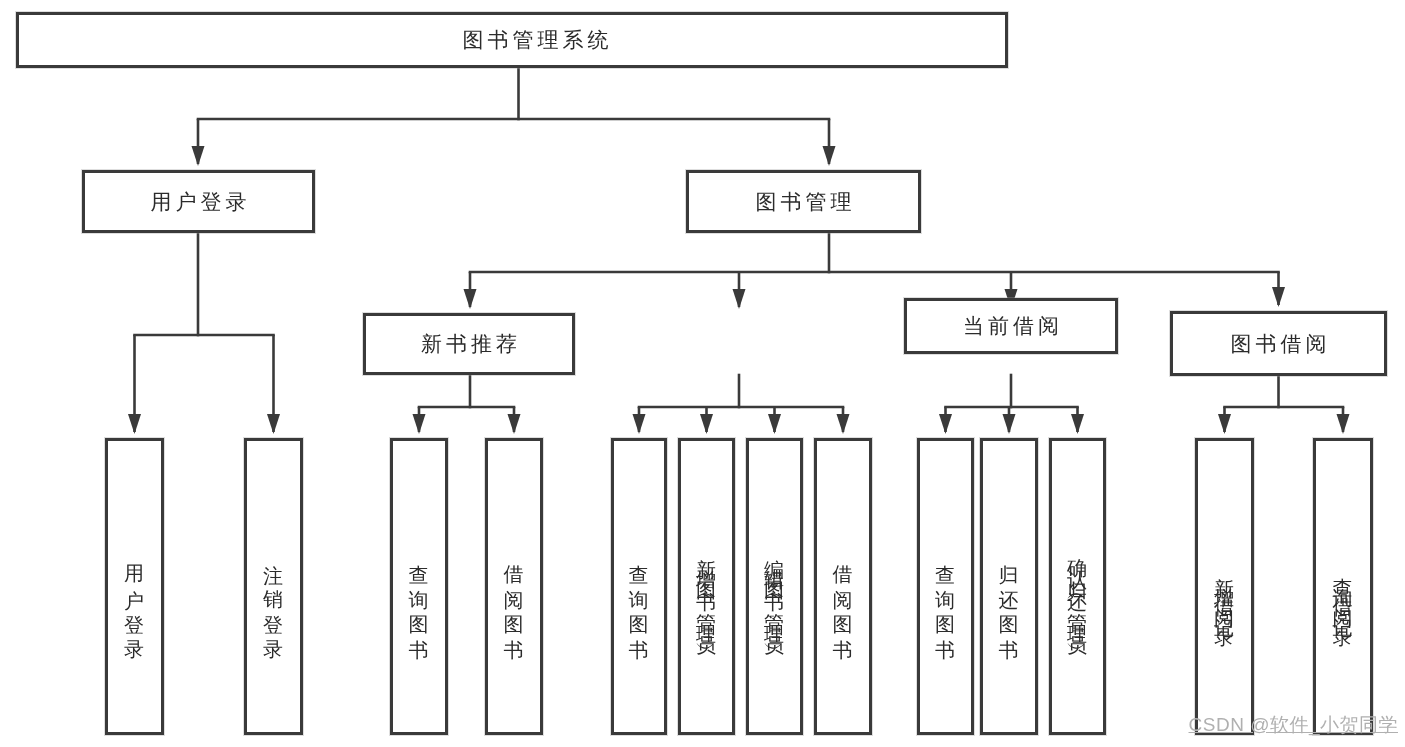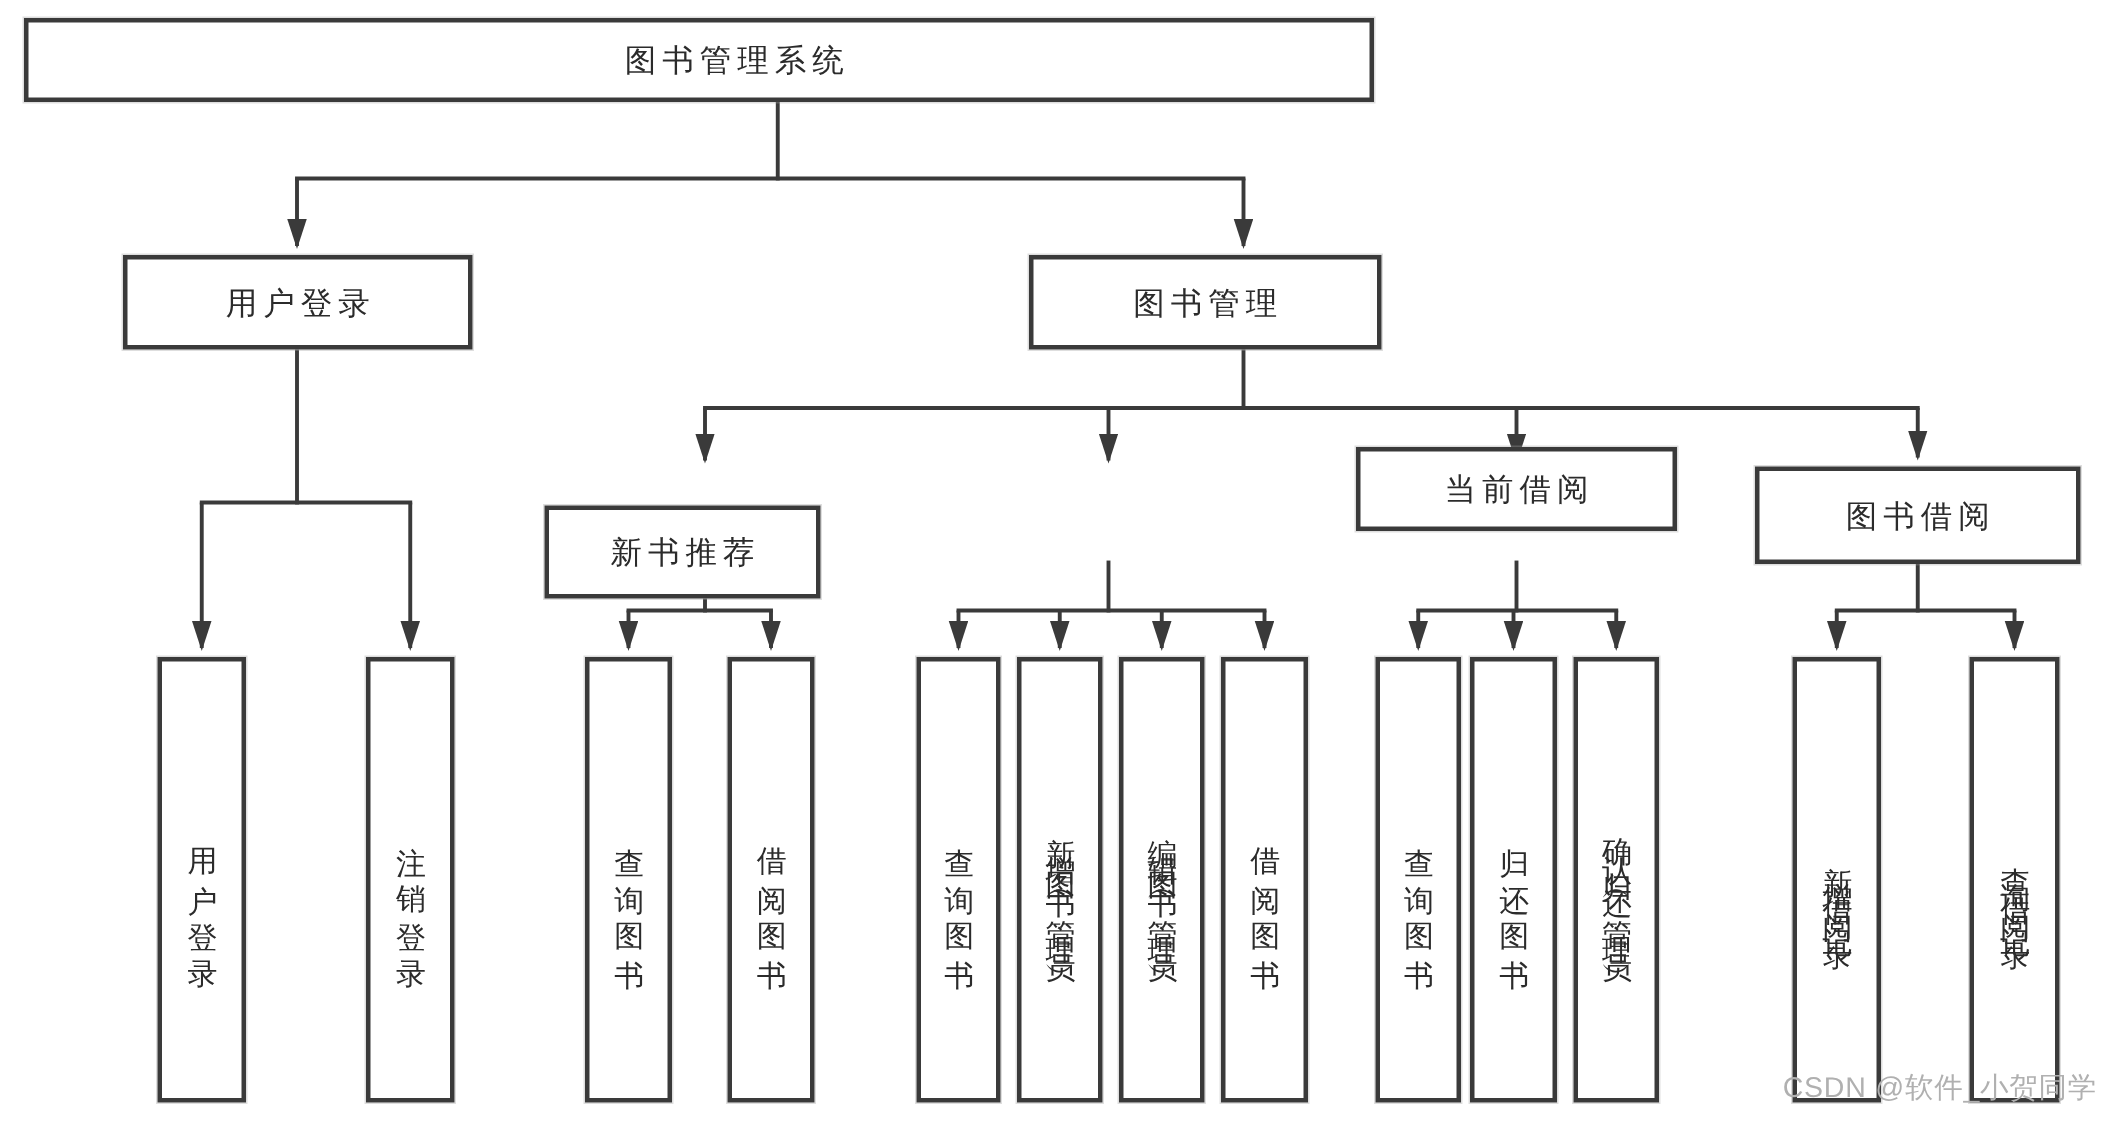--- a/index.html
+++ b/index.html
@@ -60,20 +60,21 @@
 
   .watermark {
     position: absolute;
     left: 1186px; top: 712px;
     width: 212px;
     font-size: 19px;
     letter-spacing: 0.5px;
     color: var(--wm);
     white-space: nowrap;
     text-align: right;
+    text-decoration: underline;
   }
 </style>
 </head>
 <body>
 
 <div class="canvas">
 
   <svg class="connectors" width="1405" height="747" viewBox="0 0 1405 747" xmlns="http://www.w3.org/2000/svg">
     <defs>
       <marker id="arrowhead" markerUnits="userSpaceOnUse" markerWidth="22" markerHeight="15" refX="18" refY="6.5" orient="auto">
@@ -129,32 +130,32 @@
     </g>
 
     <g>
       <line class="ln" x1="1278.5" y1="376" x2="1278.5" y2="407"></line>
       <line class="ln" x1="1224.5" y1="407" x2="1343" y2="407"></line>
       <line class="ar" x1="1224.5" y1="407" x2="1224.5" y2="432"></line>
       <line class="ar" x1="1343" y1="407" x2="1343" y2="432"></line>
     </g>
   </svg>
 
-  <div class="box" style="left:16px; top:12px; width:900px; height:56px;padding-left:47px;">
+  <div class="box" style="left:16px; top:12px; width:992px; height:56px;padding-left:47px;">
     <span class="h-label">图书管理系统</span>
   </div>
 
   <div class="box" style="left:82px; top:170px; width:233px; height:63px;">
     <span class="h-label">用户登录</span>
   </div>
   <div class="box" style="left:686px; top:170px; width:235px; height:63px;">
     <span class="h-label">图书管理</span>
   </div>
 
-  <div class="box" style="left:363px; top:313px; width:184px; height:62px;margin-top:24px;">
+  <div class="box" style="left:363px; top:313px; width:212px; height:62px;">
     <span class="h-label">新书推荐</span>
   </div>
   <div class="box" style="left:904px; top:298px; width:214px; height:56px;">
     <span class="h-label">当前借阅</span>
   </div>
   <div class="box" style="left:1170px; top:311px; width:217px; height:65px;">
     <span class="h-label">图书借阅</span>
   </div>
 
   <div class="box" style="left:105px; top:438px; width:59px; height:297px;">

